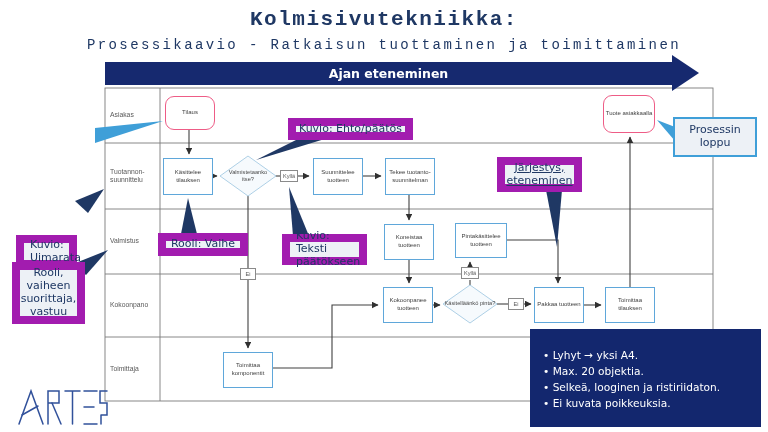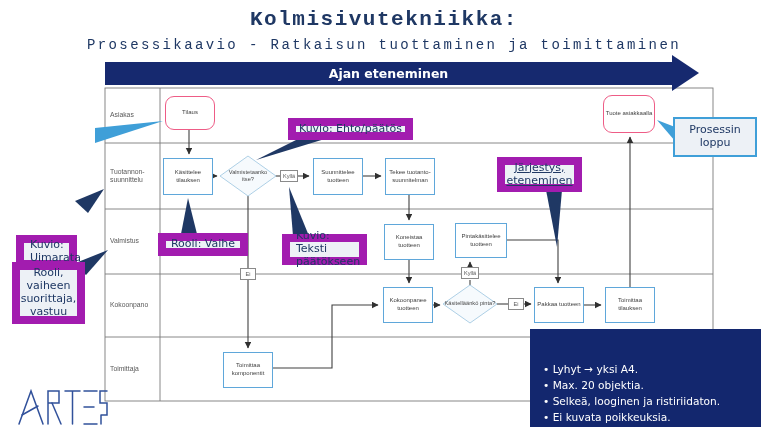--- a/index.html
+++ b/index.html
@@ -34,21 +34,21 @@
         display:flex;align-items:center;justify-content:center;font-size:5.6px;color:#595959;z-index:2;}
   
   .callout{position:absolute;background:#edf1f6;box-sizing:border-box;z-index:3;
         display:flex;align-items:center;justify-content:center;text-align:center;
         font-family:"DejaVu Sans",sans-serif;font-size:11px;line-height:1.18;color:#1f3864;}
   .callout.dark{border:8px solid #a21caf;}
   .callout.light{border:2.5px solid #3f9fd8;}
   .callout.al{justify-content:flex-start;text-align:left;padding-left:6px;}
   
   .notes{position:absolute;left:530px;top:329px;width:231px;height:98px;background:#13276e;
-        z-index:4;box-sizing:border-box;padding:33px 8px 0 13px;}
+        z-index:4;box-sizing:border-box;padding:19px 8px 0 13px;}
   .notes .line{color:#fff;font-family:"DejaVu Sans",sans-serif;font-size:10.6px;line-height:1.5;
         white-space:nowrap;}
   .notes .line::before{content:"• ";}
   
   .logo{position:absolute;left:16px;top:384px;z-index:2;}
 </style>
 </head>
 <body>
 
 <div class="stage">

